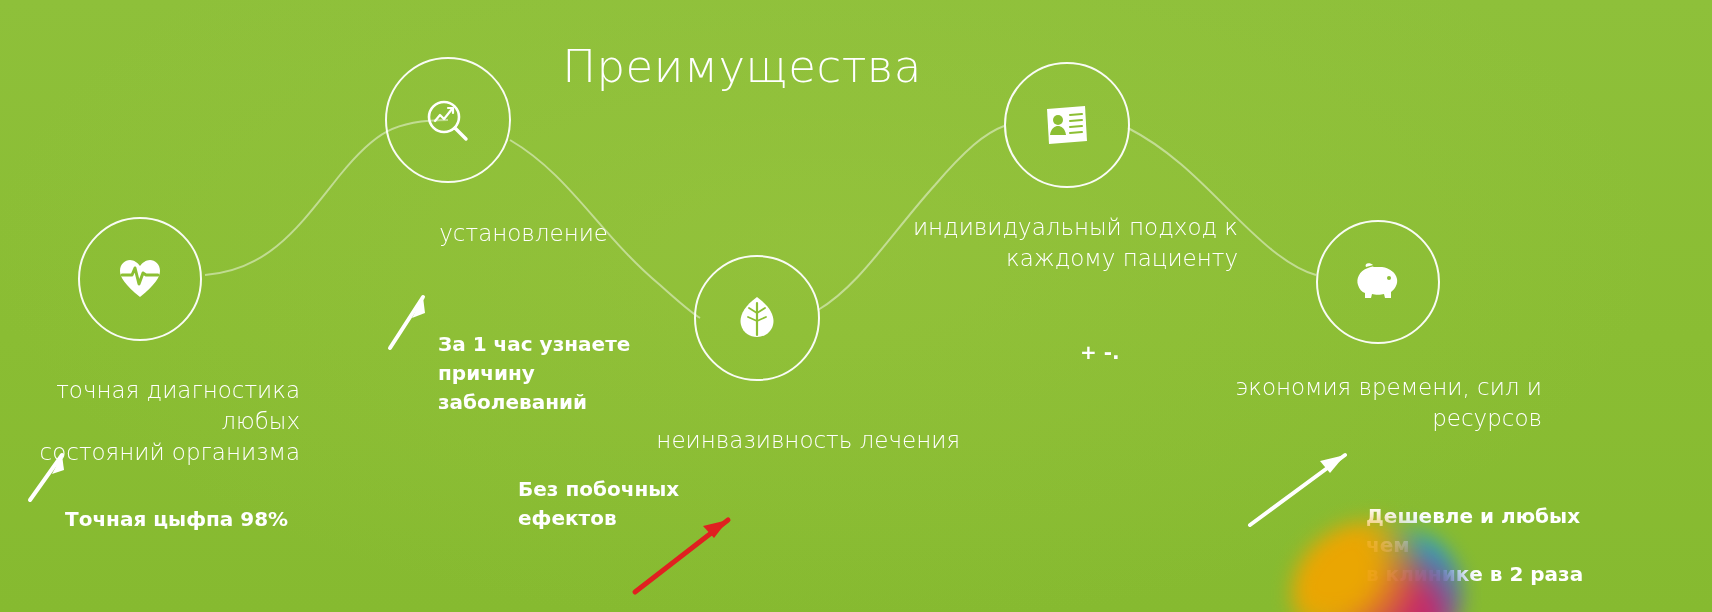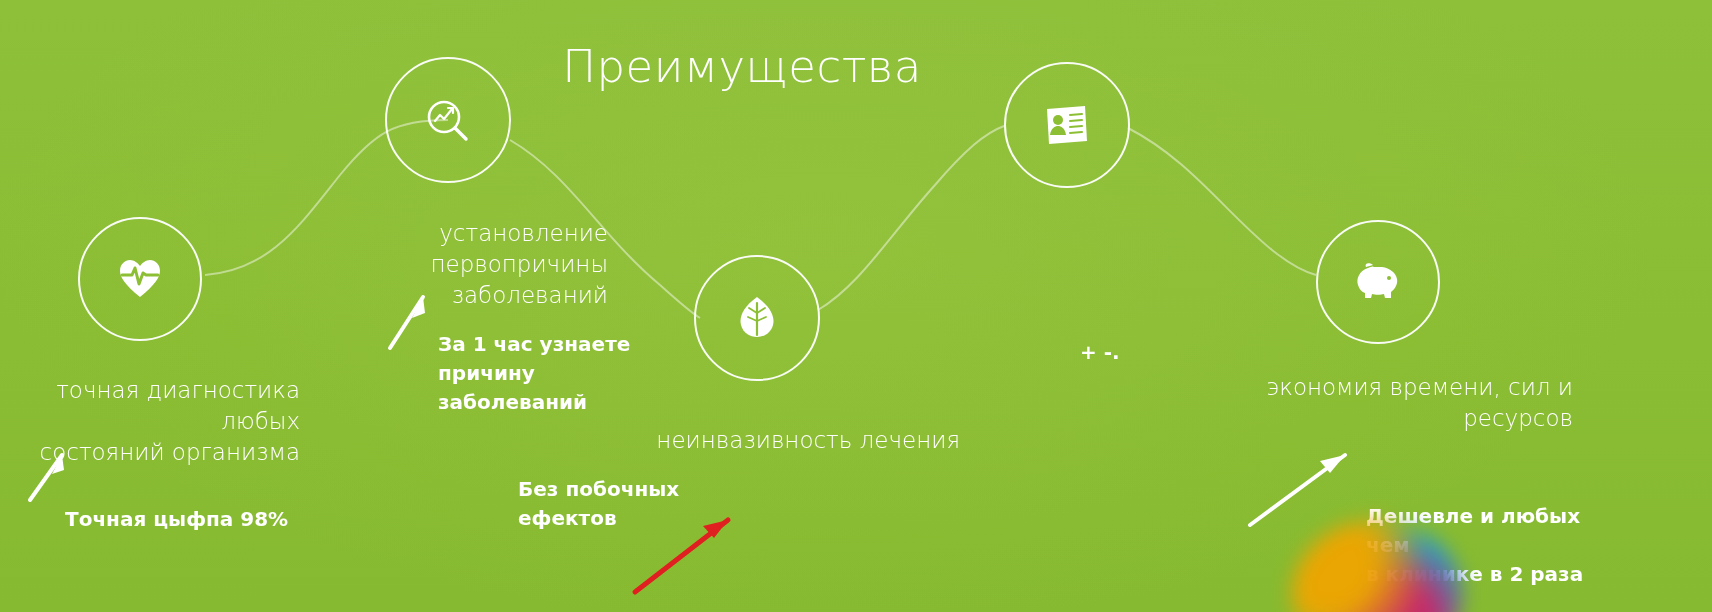--- a/index.html
+++ b/index.html
@@ -134,21 +134,20 @@
       <svg width="48" height="48" viewBox="0 0 48 48">
         <circle cx="20" cy="21" r="15" fill="none" stroke="#ffffff" stroke-width="2.6"></circle>
         <path d="M11 25 L 16 19 L 20 23 L 28 13" fill="none" stroke="#ffffff" stroke-width="2.2" stroke-linecap="round" stroke-linejoin="round"></path>
         <path d="M24 12 L 29 12 L 29 17" fill="none" stroke="#ffffff" stroke-width="2.2" stroke-linecap="round" stroke-linejoin="round"></path>
         <path d="M31 32 L 42 43" fill="none" stroke="#ffffff" stroke-width="3.4" stroke-linecap="round"></path>
       </svg>
     </span>
   </div>
   <div class="node-label" style="left:288px; top:218px; width:320px;">
     <div>установление</div>
-    <div>первопричины заболеваний</div>
   </div>
 
   <div class="node-circle" style="left:694px; top:255px; width:126px; height:126px;">
     <span>
       <svg width="40" height="46" viewBox="0 0 40 46">
         <path d="M20 2 C 6 12, 2 22, 4 30 C 6 38, 13 42, 20 42 C 27 42, 34 38, 36 30 C 38 22, 34 12, 20 2 Z" fill="#ffffff"></path>
         <path d="M20 8 L 20 40" fill="none" stroke="#8cbf33" stroke-width="2.2" stroke-linecap="round"></path>
         <path d="M20 18 L 28 13 M20 26 L 29 22 M20 18 L 12 13 M20 26 L 11 22" fill="none" stroke="#8cbf33" stroke-width="1.8" stroke-linecap="round"></path>
       </svg>
     </span>
@@ -159,35 +158,39 @@
 
   <div class="node-circle" style="left:1004px; top:62px; width:126px; height:126px;">
     <span>
       <svg width="48" height="44" viewBox="0 0 48 44">
         <path d="M4 6 L 42 3 L 44 38 L 6 41 Z" fill="#ffffff"></path>
         <circle cx="15" cy="17" r="5" fill="#8cbf33"></circle>
         <path d="M7 32 C 8 25, 12 23, 15 23 C 18 23, 22 25, 23 32 Z" fill="#8cbf33"></path>
         <path d="M27 12 L 39 11 M27 18 L 39 17 M27 24 L 39 23 M27 30 L 39 29" stroke="#8cbf33" stroke-width="2" stroke-linecap="round"></path>
       </svg>
     </span>
+  </div>
+  <div class="node-label" style="left:908px; top:212px; width:330px;">
+    <div>индивидуальный подход к</div>
+    <div>каждому пациенту</div>
   </div>
 
   <div class="node-circle" style="left:1316px; top:220px; width:124px; height:124px;">
     <span>
       <svg width="48" height="40" viewBox="0 0 48 40">
         <path d="M14 6 C 5 9, 2 17, 4 23 C 5 27, 8 30, 11 31 L 11 36 L 17 36 L 18 32
                  C 21 33, 27 33, 30 32 L 31 36 L 37 36 L 37 30
                  C 41 27, 44 22, 43 17 C 42 11, 36 6, 28 5 C 23 4, 18 4, 14 6 Z" fill="#ffffff"></path>
         <path d="M12 5 C 10 1, 16 0, 19 3" fill="#ffffff"></path>
         <circle cx="35" cy="16" r="2" fill="#8cbf33"></circle>
         <path d="M20 4 L 28 4" stroke="#8cbf33" stroke-width="2" stroke-linecap="round"></path>
       </svg>
     </span>
   </div>
-  <div class="node-label" style="left:1243px; top:372px; width:330px;">
+  <div class="node-label" style="left:1212px; top:372px; width:330px;">
     <div>экономия времени, сил и</div>
     <div>ресурсов</div>
   </div>
 
   <svg id="arrows-svg" viewBox="0 0 1712 612">
 
     <g>
       <path d="M30 500 L 62 455" stroke="#ffffff" stroke-width="4" stroke-linecap="round" fill="none"></path>
       <path d="M62 455 L 52 474 L 64 470 Z" fill="#ffffff"></path>
     </g>

